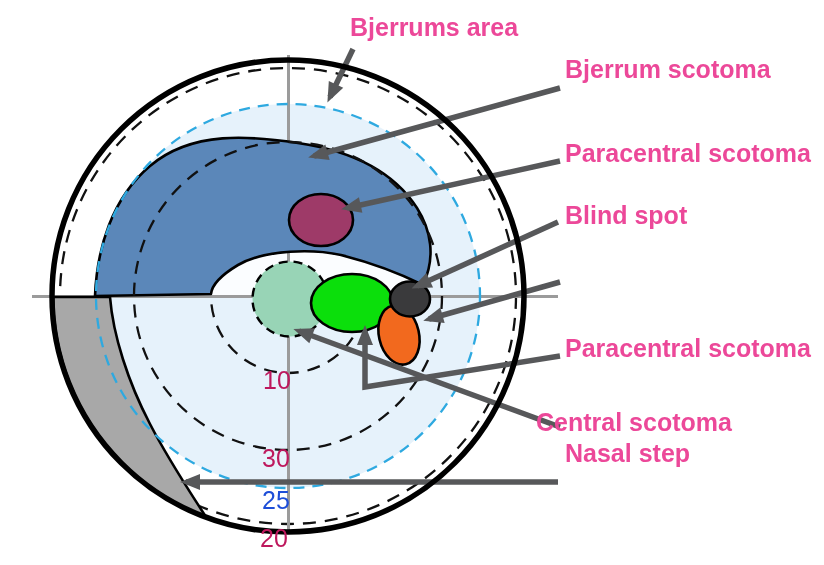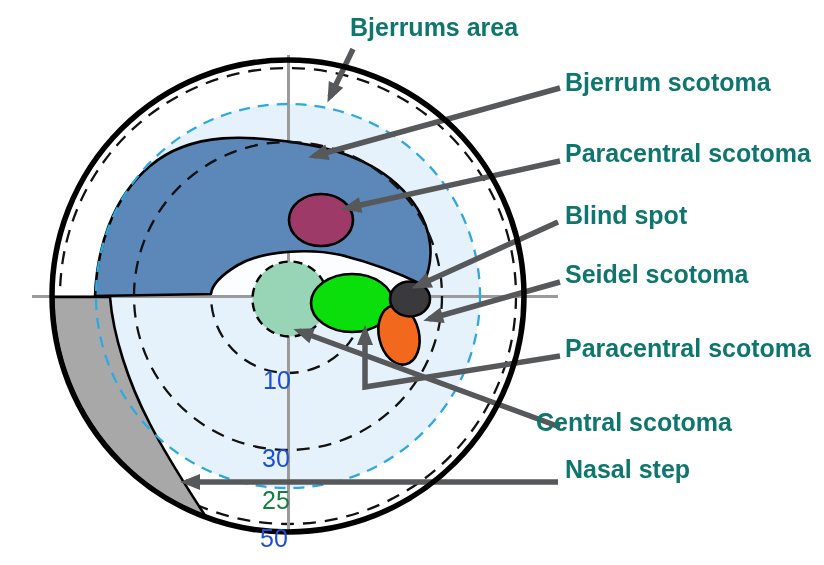--- a/index.html
+++ b/index.html
@@ -10,34 +10,34 @@
     font-family:"Liberation Sans",sans-serif;
     overflow:hidden;
   }
   #diagram-svg{position:absolute;left:0;top:0;}
   .ann-label{
     position:absolute;
     font-family:"Liberation Sans",sans-serif;
     font-weight:700;
     font-size:25px;
     line-height:1.05;
-    color:#0f766e;
+    color:#ec4899;
     white-space:nowrap;
   }
   .tick{
     position:absolute;
     font-family:"Liberation Sans",sans-serif;
     font-weight:400;
     font-size:25px;
     line-height:1;
-    color:#1d4ed8;
+    color:#be185d;
     transform:translateX(-50%);
     white-space:nowrap;
   }
-  .tick-25{color:#15803d;}
+  .tick-25{color:#1d4ed8;}
 </style>
 </head>
 <body>
 
 <div id="stage">
 
   <svg id="diagram-svg" width="824" height="565" viewBox="0 0 824 565">
     <defs>
       <marker id="ah" markerUnits="userSpaceOnUse" markerWidth="24" markerHeight="20" refX="15" refY="9" orient="auto">
         <path d="M1,1 L21,9 L1,17 Z" fill="#57585a"></path>
@@ -99,32 +99,31 @@
     <line x1="560" y1="282" x2="429" y2="319" stroke-width="5.5" marker-end="url(#ah)" stroke="#57585a"></line>
     <polyline points="560,356 365,387 365,331" fill="none" stroke-width="5.5" stroke-linejoin="miter" marker-end="url(#ah)" stroke="#57585a"></polyline>
     <line x1="560" y1="427" x2="299" y2="331" stroke-width="5.5" marker-end="url(#ah)" stroke="#57585a"></line>
     <line x1="558" y1="482" x2="186" y2="482" stroke-width="5.5" marker-end="url(#ah)" stroke="#57585a"></line>
 
     <circle cx="288" cy="296" r="236" fill="none" stroke="#000000" stroke-width="5.5"></circle>
   </svg>
 
   <div class="ann-label" style="left:350px;top:14px;">Bjerrums area</div>
 
-  <div class="ann-label" style="left:565px;top:69px;">Bjerrum scotoma</div>
+  <div class="ann-label" style="left:565px;top:56px;">Bjerrum scotoma</div>
 
   <div class="ann-label" style="left:565px;top:140px;">Paracentral scotoma</div>
 
   <div class="ann-label" style="left:565px;top:202px;">Blind spot</div>
 
-  <div class="ann-label" style="left:565px;top:261px;">Seidel scotoma</div>
 
   <div class="ann-label" style="left:565px;top:335px;">Paracentral scotoma</div>
 
   <div class="ann-label" style="left:536px;top:409px;">Central scotoma</div>
 
-  <div class="ann-label" style="left:565px;top:456px;text-align:center;">Nasal step</div>
+  <div class="ann-label" style="left:565px;top:440px;text-align:center;">Nasal step</div>
 
   <div class="tick" style="left:277px;top:368px;">10</div>
   <div class="tick" style="left:276px;top:446px;">30</div>
   <div class="tick tick-25" style="left:276px;top:488px;">25</div>
-  <div class="tick" style="left:274px;top:526px;">50</div>
+  <div class="tick" style="left:274px;top:526px;">20</div>
 
 </div>
 
 </body></html>

